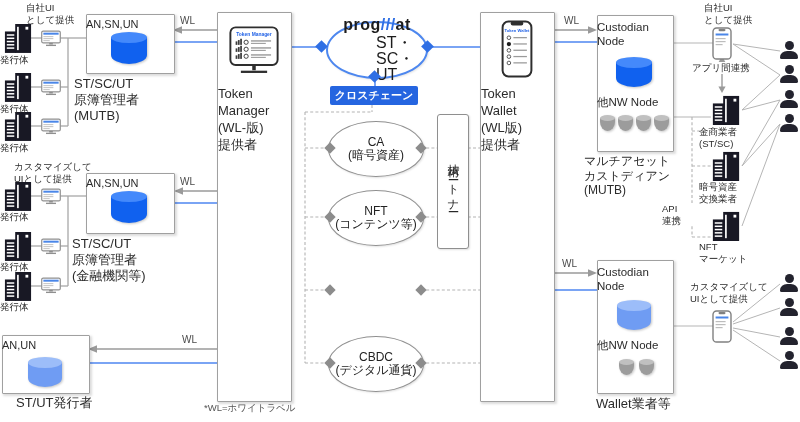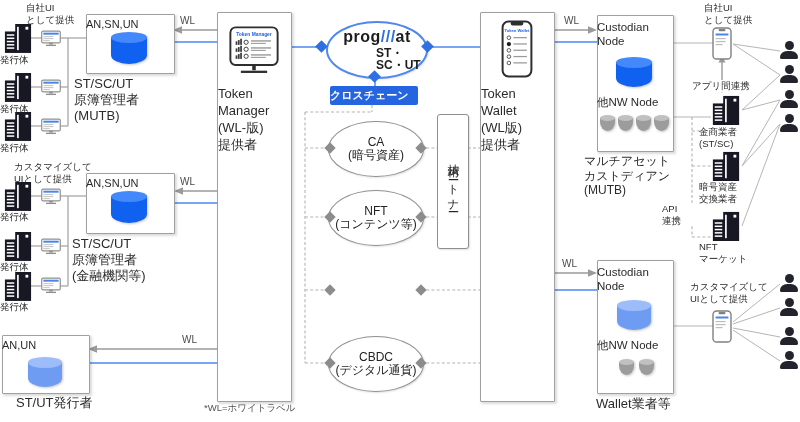--- a/index.html
+++ b/index.html
@@ -11,23 +11,23 @@
   .txt { position:absolute; white-space:pre-line; text-align:left; line-height:1.22; color:#2b2b2b; }
   .oval { position:absolute; left:328px; width:94px; height:54px; background:#fff;
           border:1.4px solid #8f8f8f; border-radius:50%; box-shadow:1px 1px 2px rgba(0,0,0,.12);
           display:flex; align-items:center; justify-content:center; text-align:center;
           white-space:pre-line; font-size:12px; line-height:1.12; color:#222; }
   .ellipse { position:absolute; left:326px; top:21px; width:98px; height:54px; background:#fff;
              border:2px solid #4d87ef; border-radius:50%; box-shadow:1px 1px 2px rgba(0,0,0,.10);
              display:flex; flex-direction:column; align-items:center; justify-content:center; }
   .brand { font-size:16px; font-weight:bold; color:#1c1c1c; letter-spacing:.5px; line-height:1; }
   .brand .mid { color:#2f6fe4; }
-  .brandsub { font-size:12px; font-weight:bold; color:#1c1c1c; margin-top:2px; line-height:1;margin-left:48px; }
+  .brandsub { font-size:16px; font-weight:normal; color:#1c1c1c; margin-top:2px; line-height:1;margin-left:48px; }
   .crosschain { position:absolute; left:330px; top:86px; width:88px; height:19px; background:#2565e0;
-                color:#fff; font-size:11px; font-weight:bold; line-height:19px;
+                color:#fff; font-size:11px; font-weight:bold; text-align:center; line-height:19px;
                 border-radius:2px; }
   .techp { position:absolute; left:437px; top:114px; width:30px; height:133px; background:#fff;
            border:1.4px solid #8f8f8f; border-radius:3px; box-shadow:1px 1px 2px rgba(0,0,0,.12);
            writing-mode:vertical-rl; display:flex; align-items:center; justify-content:center;
            font-size:11.5px; letter-spacing:2px; color:#222; }
   .cyl { position:absolute; border-radius:0 0 50% 50% / 0 0 9px 9px;
          filter:drop-shadow(1px 1px 1px rgba(0,0,0,.22)); }
   .cyl::before { content:""; position:absolute; left:0; top:-5px; width:100%; height:11px; border-radius:50%; }
   .cyl.blue  { background:#1061ef; } .cyl.blue::before  { background:#4489fb; }
   .cyl.lblue { background:#6f9cf3; } .cyl.lblue::before { background:#9cbdf9; }
@@ -340,21 +340,21 @@
   <div class="cyl gray sm" style="left:654px;top:118px;width:15px;height:13px"></div>
   <div class="txt" style="left:584px;top:154px;width:102px;font-size:12px">マルチアセット
 カストディアン
 (MUTB)</div>
 
   <div class="txt" style="left:704px;top:2px;width:60px;font-size:9.5px">自社UI
 として提供</div>
   <svg class="abs" style="left:712px;top:27px;width:20px;height:33px">
       <use href="#sym-ph"></use>
     </svg>
-  <div class="txt whitebg" style="left:692px;top:80px;width:62px;font-size:9.5px">アプリ間連携</div>
+  <div class="txt whitebg" style="left:692px;top:62px;width:62px;font-size:9.5px">アプリ間連携</div>
   <svg class="abs" style="left:711px;top:95px;width:30px;height:30px">
       <use href="#sym-bld"></use>
     </svg>
   <div class="txt" style="left:699px;top:126px;width:58px;font-size:9.5px">金商業者
 (ST/SC)</div>
   <svg class="abs" style="left:711px;top:151px;width:30px;height:30px">
       <use href="#sym-bld"></use>
     </svg>
   <div class="txt" style="left:699px;top:181px;width:58px;font-size:9.5px">暗号資産
 交換業者</div>

